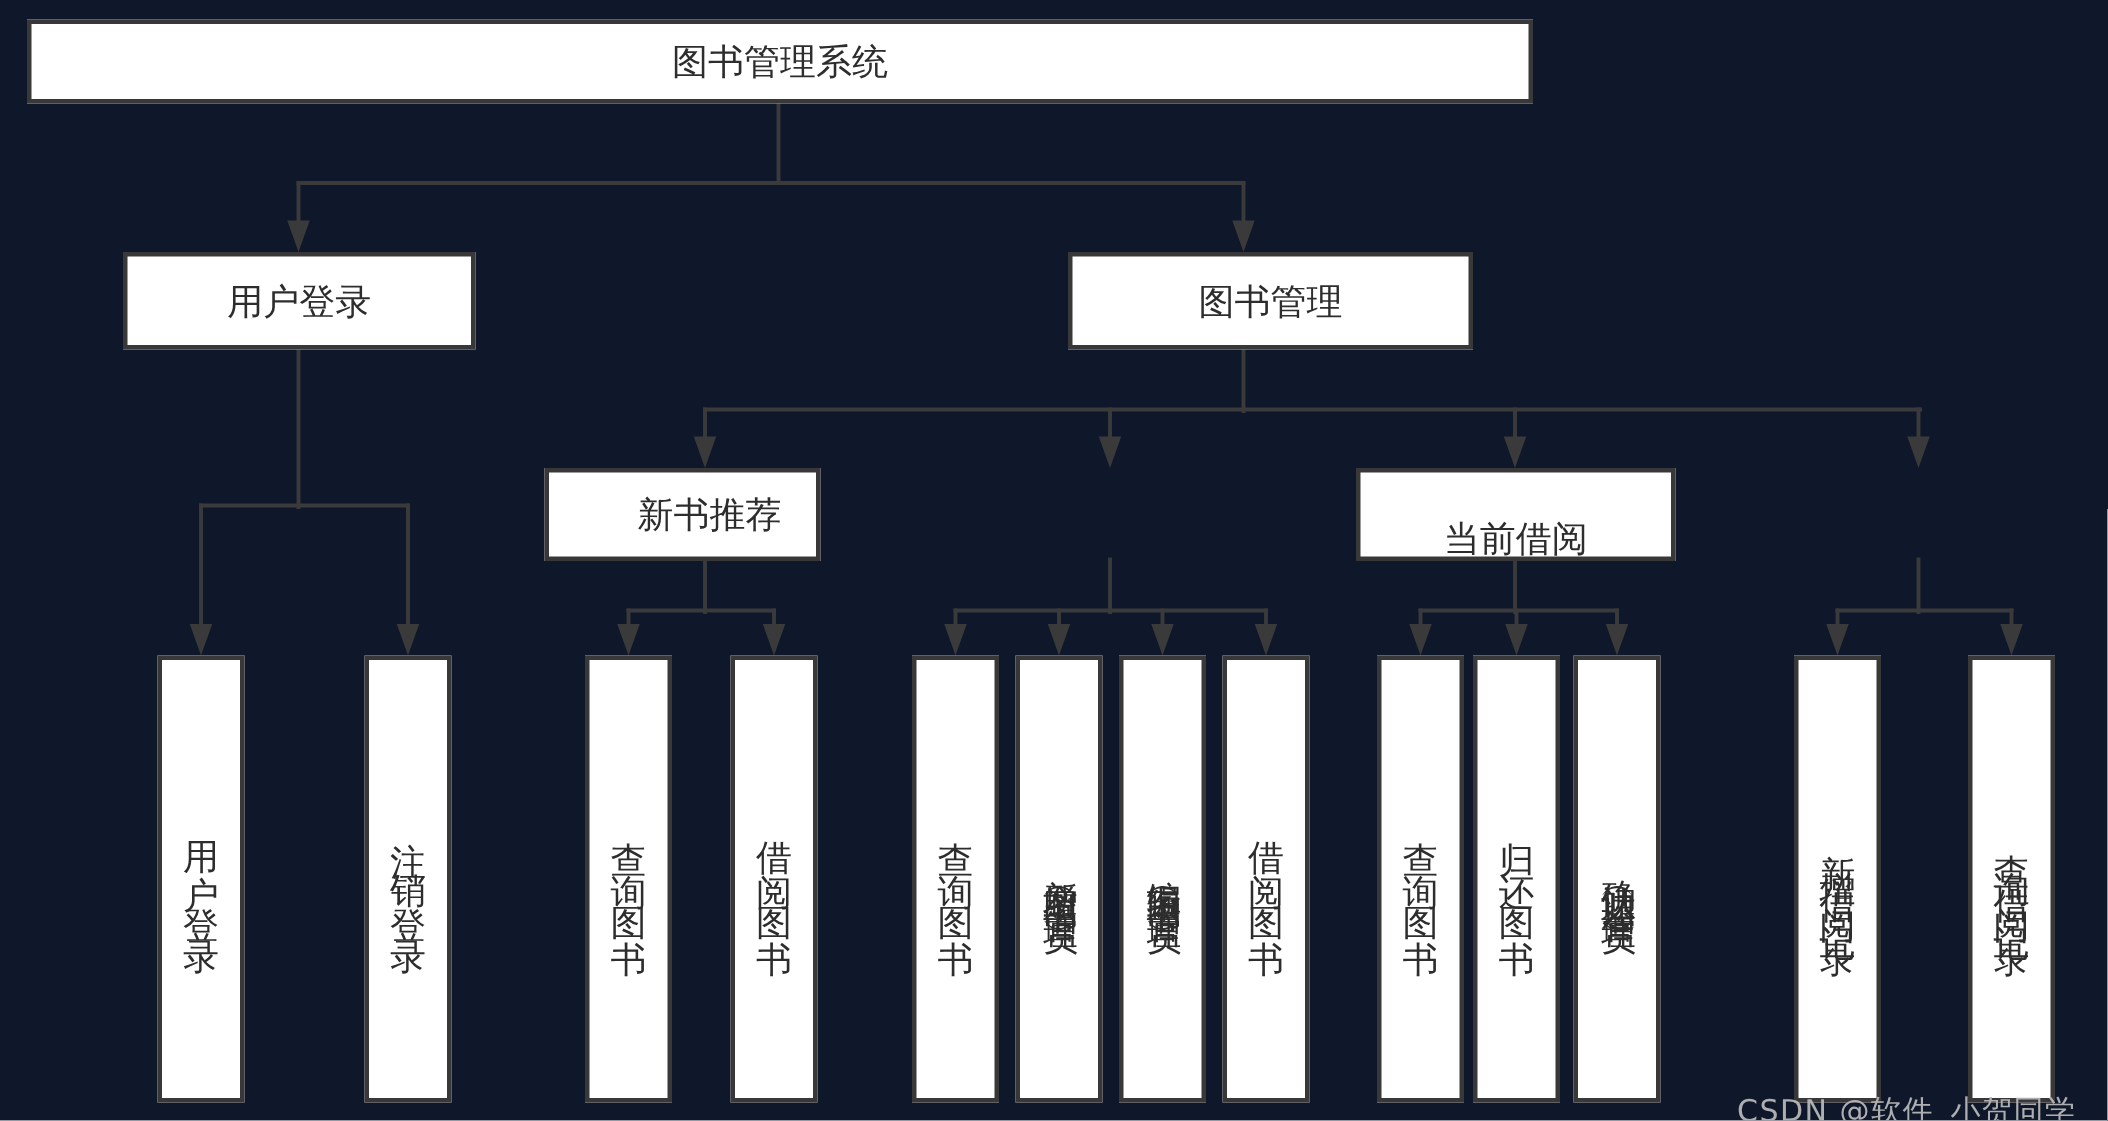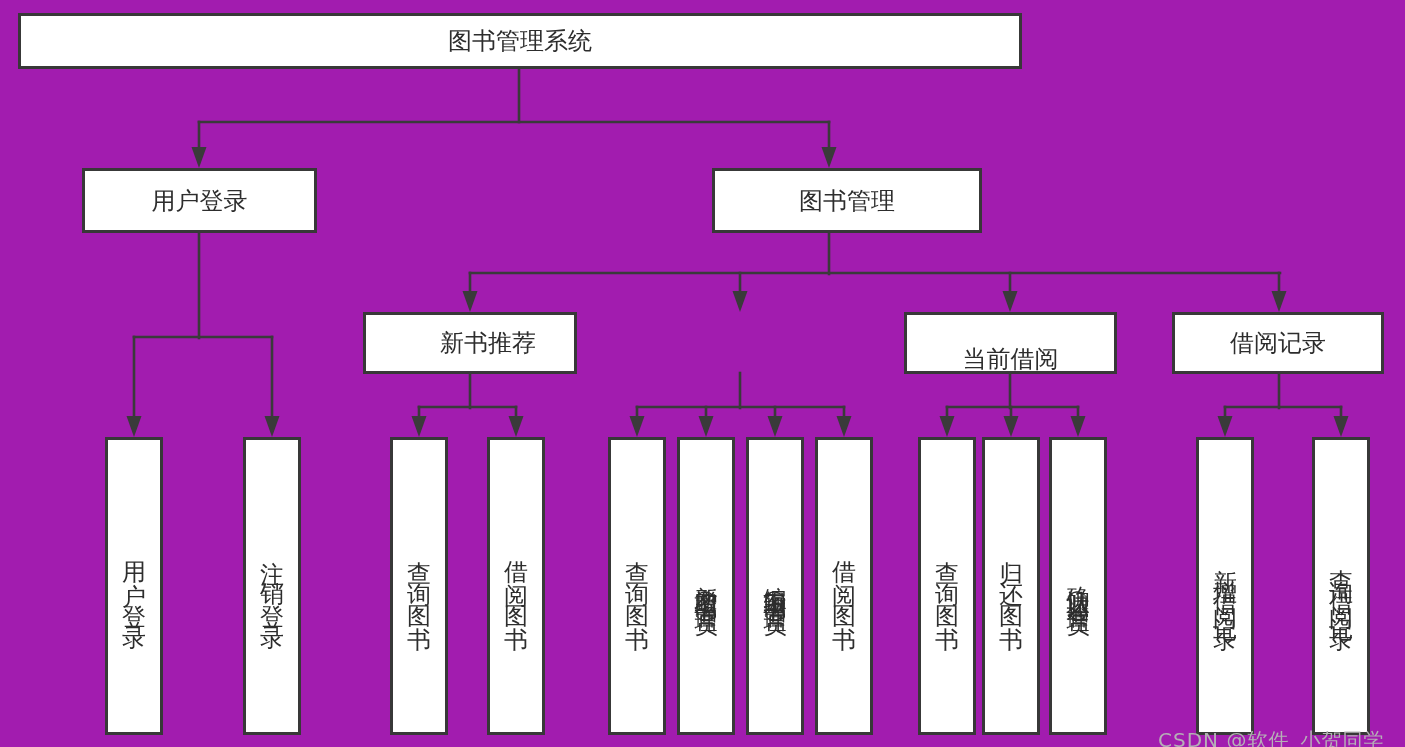--- a/index.html
+++ b/index.html
@@ -1,19 +1,19 @@
 <!DOCTYPE html>
 <html><head>
 <meta charset="utf-8">
 <style>
   html,body{margin:0;padding:0;background:#ffffff;}
   .canvas{
     position:relative;
     width:1405px;height:747px;
-    background:#a21caf;
+    background:#0f172a;
     overflow:hidden;
     font-family:"DejaVu Sans","Liberation Sans",sans-serif;
   }
   .wires{position:absolute;left:0;top:0;width:1405px;height:747px;}
   .wires line{stroke:#3a3a3a;stroke-width:2.6;stroke-linecap:square;}
   .wires polygon{fill:#3a3a3a;}
   .box{
     position:absolute;
     box-sizing:border-box;
     background:#ffffff;
@@ -115,28 +115,25 @@
     <span>图书管理系统</span>
   </div>
 
   <div class="box" style="left:82px;top:168px;width:235px;height:65px;">
     <span>用户登录</span>
   </div>
   <div class="box" style="left:712px;top:168px;width:270px;height:65px;">
     <span>图书管理</span>
   </div>
 
-  <div class="box" style="left:363px;top:312px;width:214px;height:62px;padding-left:36px;">
+  <div class="box" style="left:363px;top:312px;width:184px;height:62px;padding-left:36px;">
     <span>新书推荐</span>
   </div>
   <div class="box" style="left:904px;top:312px;width:213px;height:62px;align-items:flex-end;">
     <span>当前借阅</span>
-  </div>
-  <div class="box" style="left:1172px;top:312px;width:212px;height:62px;">
-    <span>借阅记录</span>
   </div>
 
   <div class="box leaf" style="left:105px;">
     <span class="vtext ls4">用户登录</span>
   </div>
   <div class="box leaf" style="left:243px;">
     <span class="vtext ls4">注销登录</span>
   </div>
 
   <div class="box leaf" style="left:390px;">

